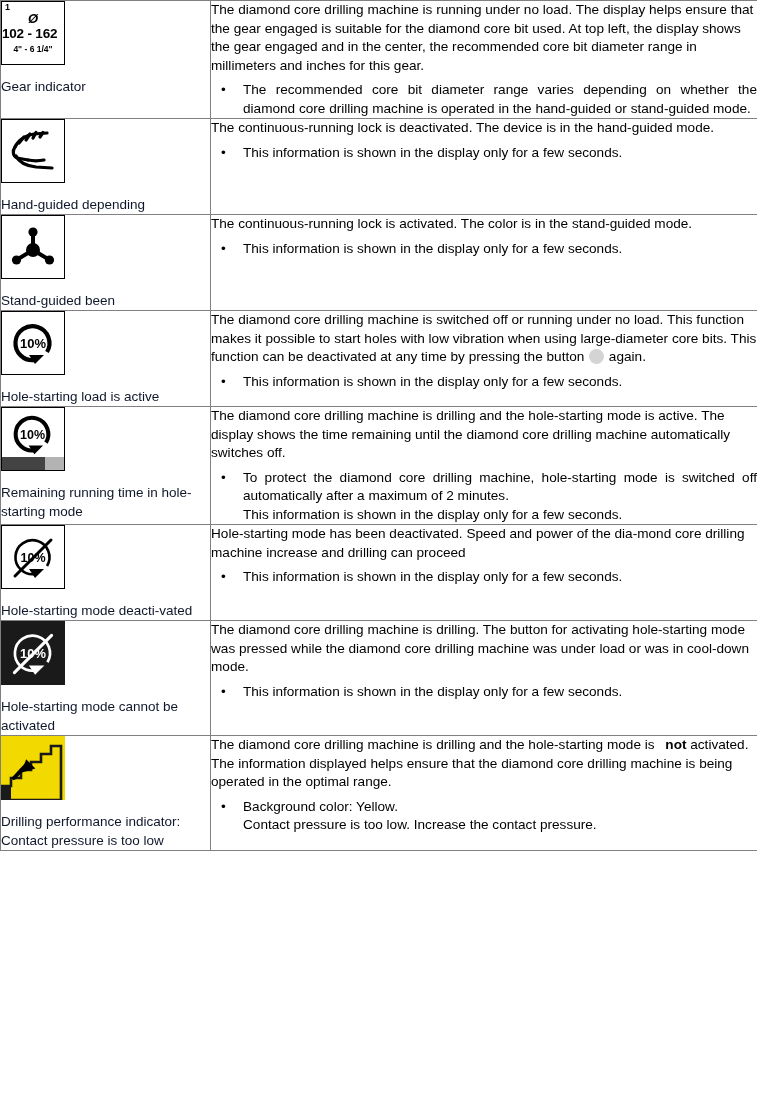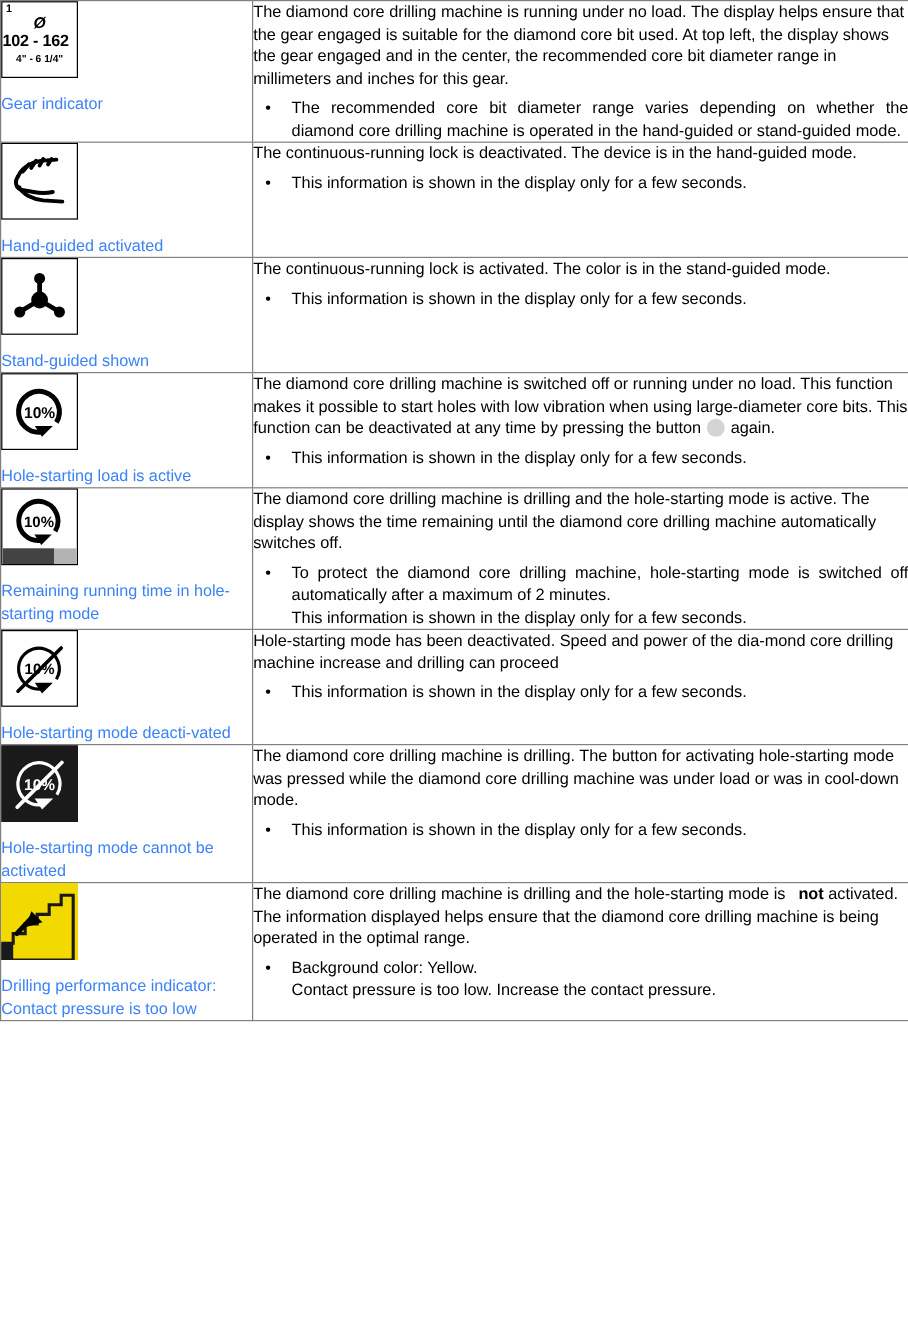--- a/index.html
+++ b/index.html
@@ -50,21 +50,21 @@
   }
   .icon-box.yellow {
     background: #f2d900;
     border: none;
   }
 
   .icon-caption {
     margin-top: 12px;
     font-size: 13.5px;
     line-height: 19px;
-    color: #3b82f6;
+    color: #0f172a;
   }
 
   
   .gear-ind {
     width: 100%;
     height: 100%;
     position: relative;
     font-weight: bold;
   }
   .gear-ind .gnum {
@@ -214,21 +214,21 @@
             <path d="M17 23 L22 17"></path>
             <path d="M24 20 L28 14"></path>
             <path d="M31 18 L34 12.5"></path>
             <path d="M38 17 L41 12.5"></path>
             <path d="M13 27 C10 31 11 36 15 38 L26 40"></path>
             <path d="M14 36 C17 42 25 46 34 47 L50 48"></path>
             <path d="M26 40 C31 41 37 41 42 40"></path>
           </g>
         </svg>
       </div>
-      <div class="icon-caption">Hand-guided activated</div>
+      <div class="icon-caption">Hand-guided depending</div>
     </td>
     <td class="desc-cell">
       <p class="desc-para">The continuous-running lock is deactivated. The device is in the hand-guided mode.</p>
       <ul class="bullet-list">
         <li><span class="bul">•</span><span>This information is shown in the display only for a few seconds.</span></li>
       </ul>
     </td>
   </tr>
 
   <tr>
@@ -239,21 +239,21 @@
             <line x1="31" y1="34" x2="31" y2="17"></line>
             <line x1="31" y1="34" x2="16" y2="43"></line>
             <line x1="31" y1="34" x2="46" y2="43"></line>
           </g>
           <circle cx="31" cy="34" r="7" fill="#000"></circle>
           <circle cx="31" cy="16" r="4.6" fill="#000"></circle>
           <circle cx="14.5" cy="44" r="4.6" fill="#000"></circle>
           <circle cx="47.5" cy="44" r="4.6" fill="#000"></circle>
         </svg>
       </div>
-      <div class="icon-caption">Stand-guided shown</div>
+      <div class="icon-caption">Stand-guided been</div>
     </td>
     <td class="desc-cell">
       <p class="desc-para">The continuous-running lock is activated. The color is in the stand-guided mode.</p>
       <ul class="bullet-list">
         <li><span class="bul">•</span><span>This information is shown in the display only for a few seconds.</span></li>
       </ul>
     </td>
   </tr>
 
   <tr>

